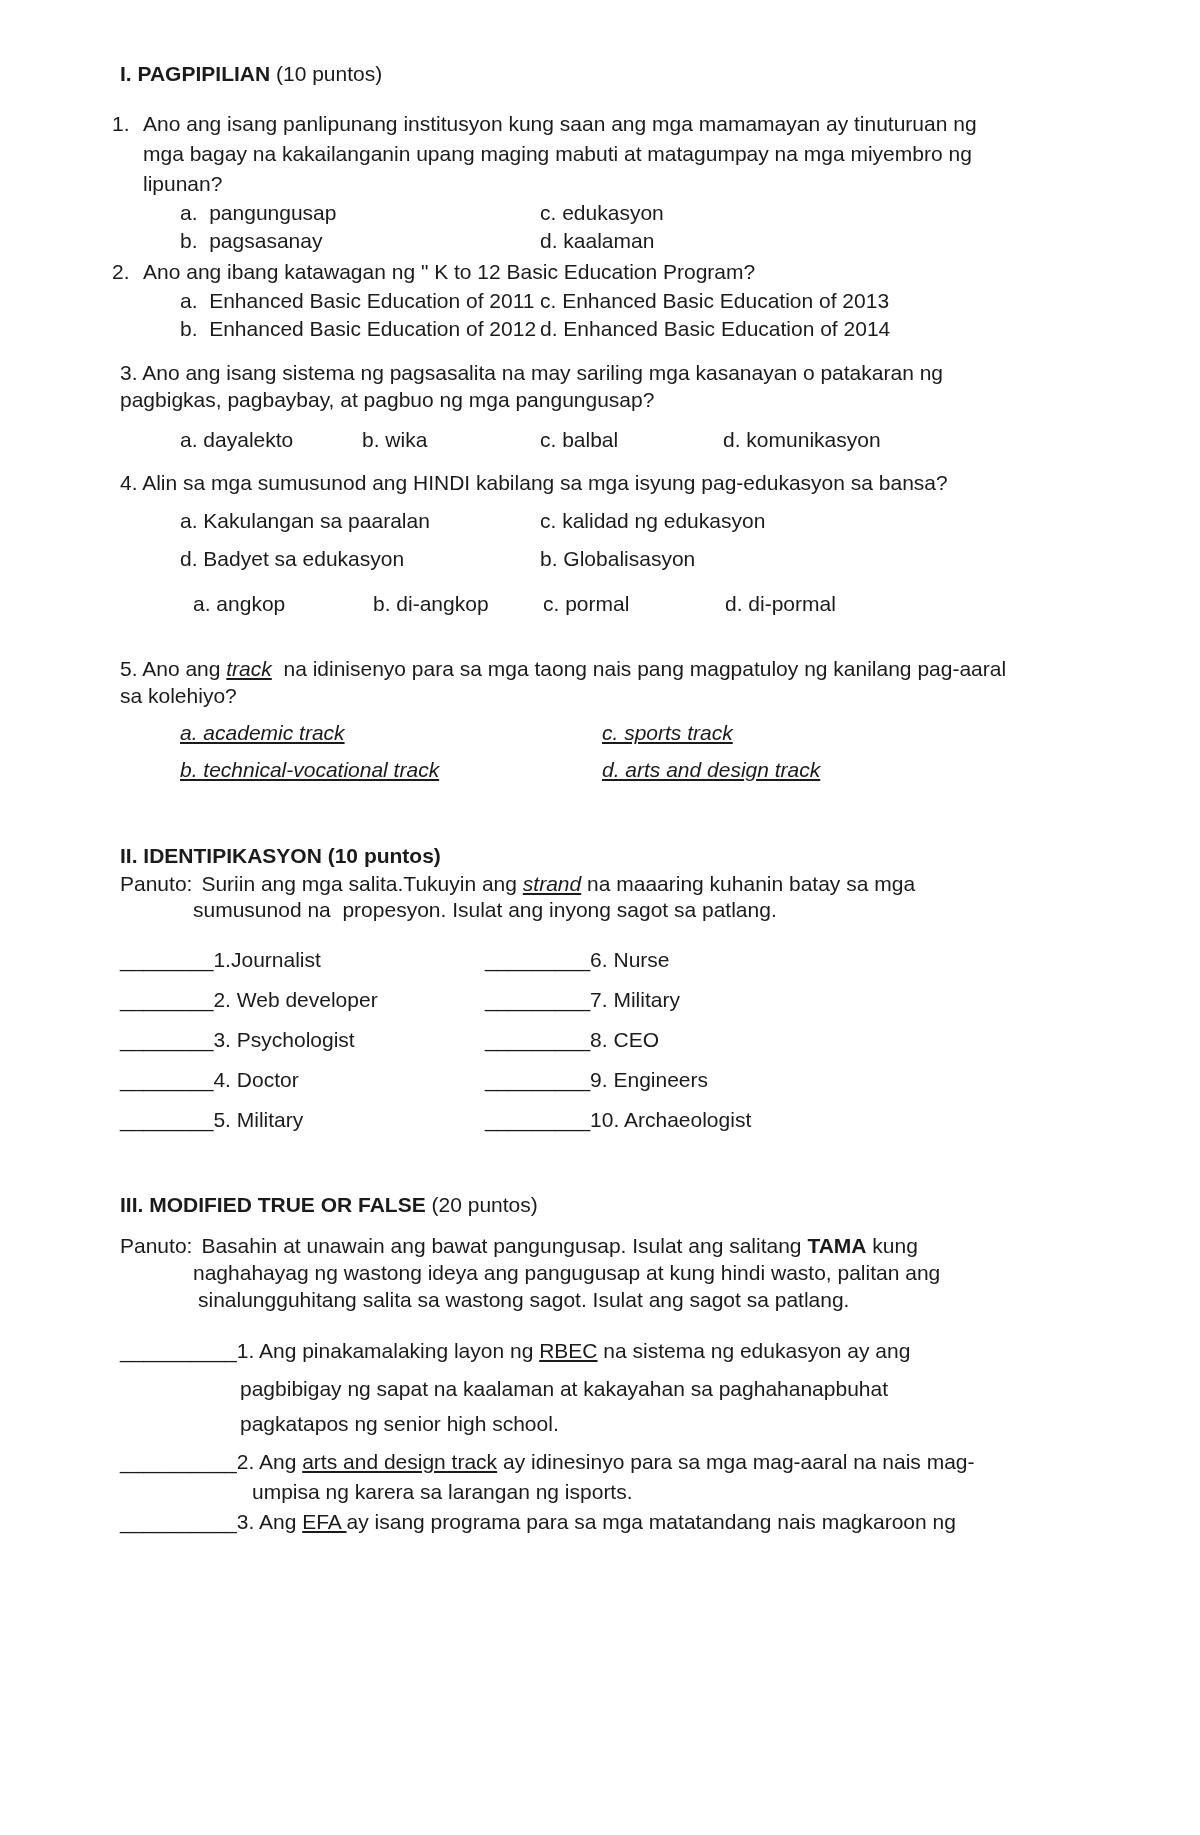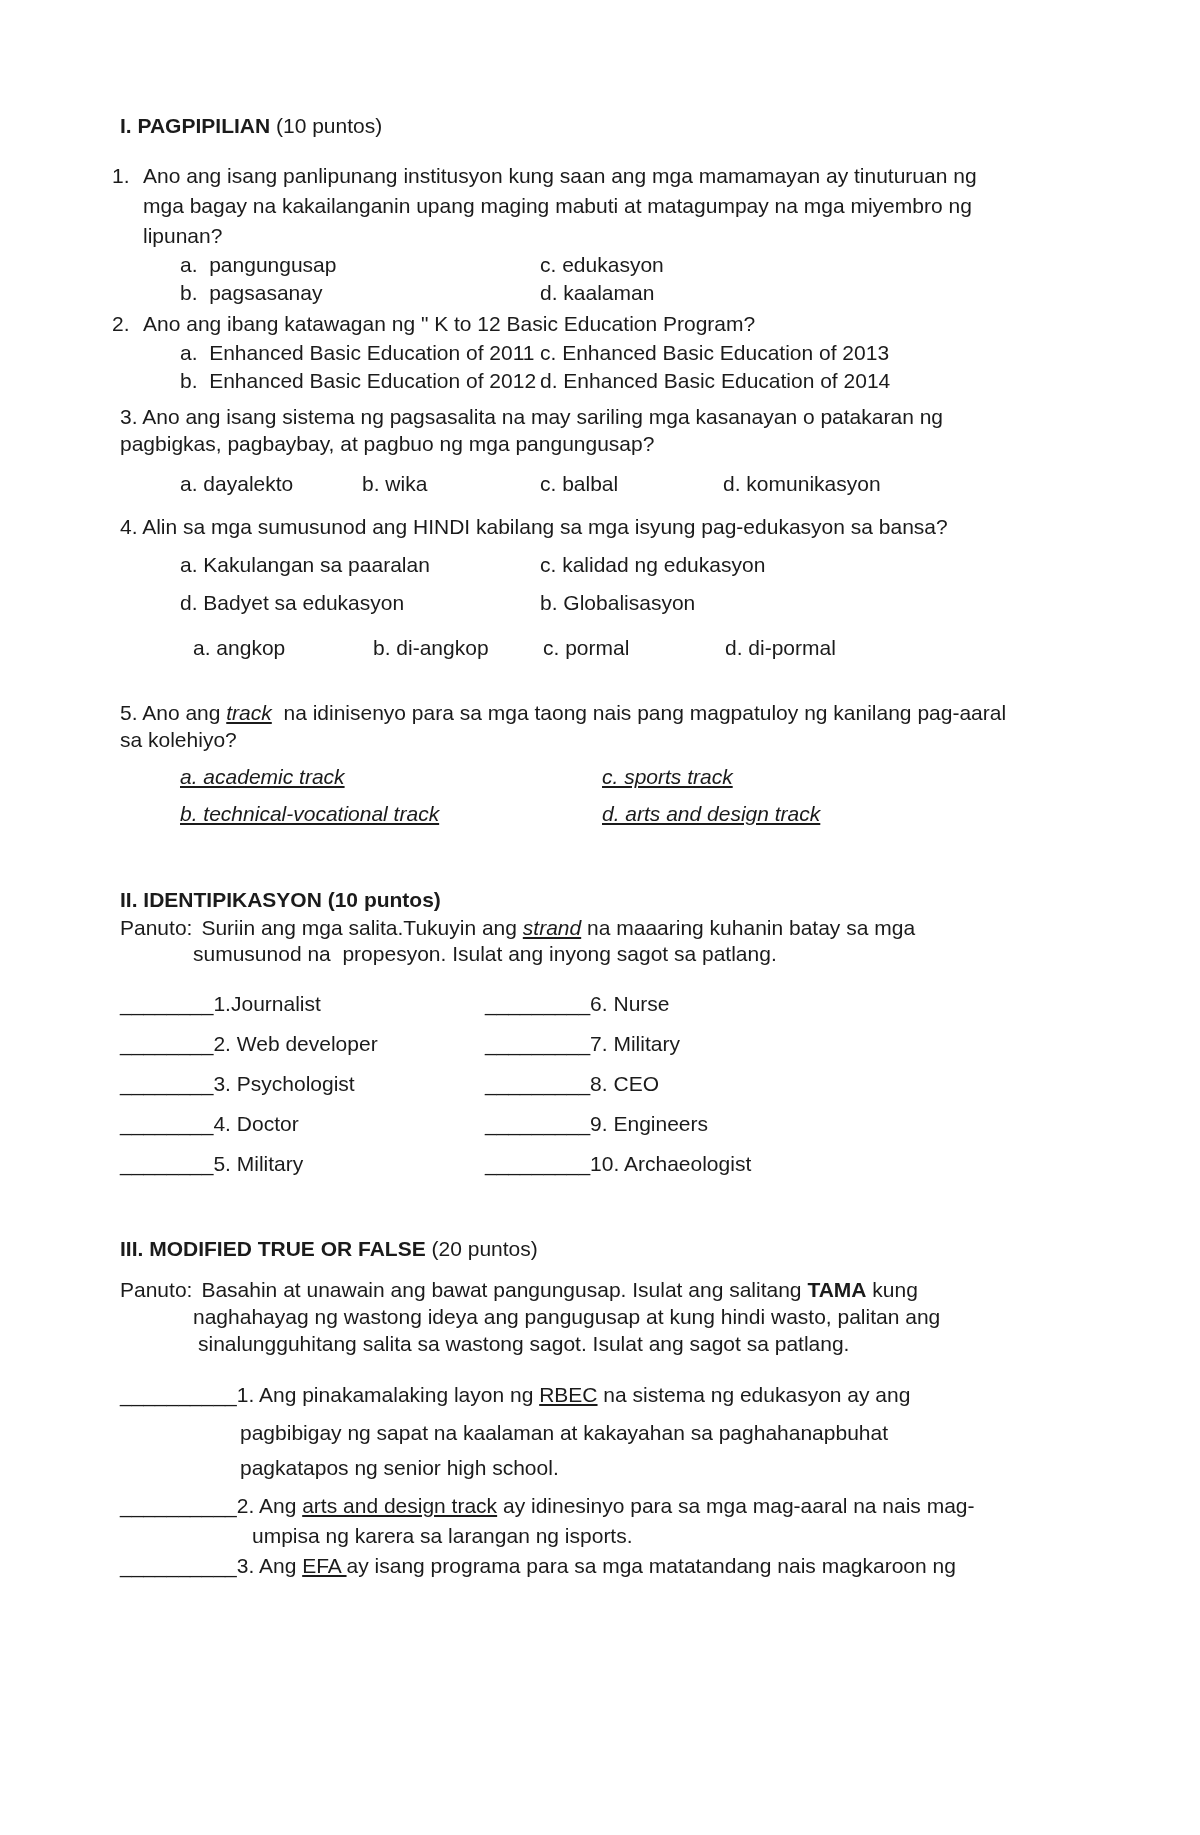--- a/index.html
+++ b/index.html
@@ -8,21 +8,21 @@
     height: 1835px;
     background: #ffffff;
     overflow: hidden;
     font-family: "Liberation Sans", sans-serif;
     color: #1b1b1b;
   }
   .page {
     box-sizing: border-box;
     width: 1200px;
     height: 1653px;
-    padding: 111px 100px 0 120px;
+    padding: 59px 100px 0 120px;
     font-size: 21px;
     line-height: 30px;
   }
   .t { white-space: pre; }
   .bold { font-weight: bold; }
   .it { font-style: italic; text-decoration: underline; }
   .u { text-decoration: underline; }
 
   .panuto1 { margin-top: 3px; }
   .plabel { margin-right: 9px; }
@@ -54,21 +54,21 @@
   }
   .opts4 { margin-left: 60px; margin-top: 12px; display: flex; }
   .opts4 .c1 { width: 182px; }
   .opts4 .c2 { width: 178px; }
   .opts4 .c3 { width: 183px; }
   .opts4b { margin-left: 73px; margin-top: 15px; display: flex; }
   .opts4b .c1 { width: 180px; }
   .opts4b .c2 { width: 170px; }
   .opts4b .c3 { width: 182px; }
 
-  .q3blk { margin-top: 8px; line-height: 27px; }
+  .q3blk { margin-top: 16px; line-height: 27px; }
   .q4blk { margin-top: 13px; }
   .q5blk { margin-top: 36px; line-height: 27px; }
 
   .sec2head { margin-top: 56px; }
   .panuto2 { margin-top: 0; line-height: 26px; }
   .indent73 { margin-left: 73px; }
   .indent78 { margin-left: 78px; }
 
   .idgrid {
     margin-top: 22px;

